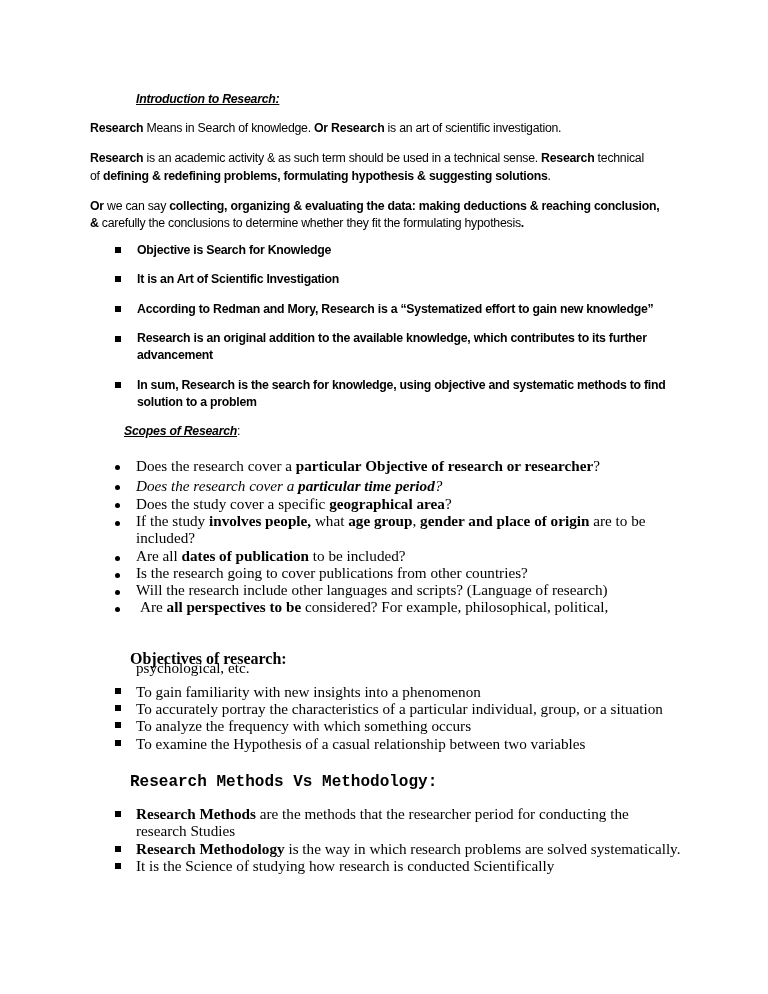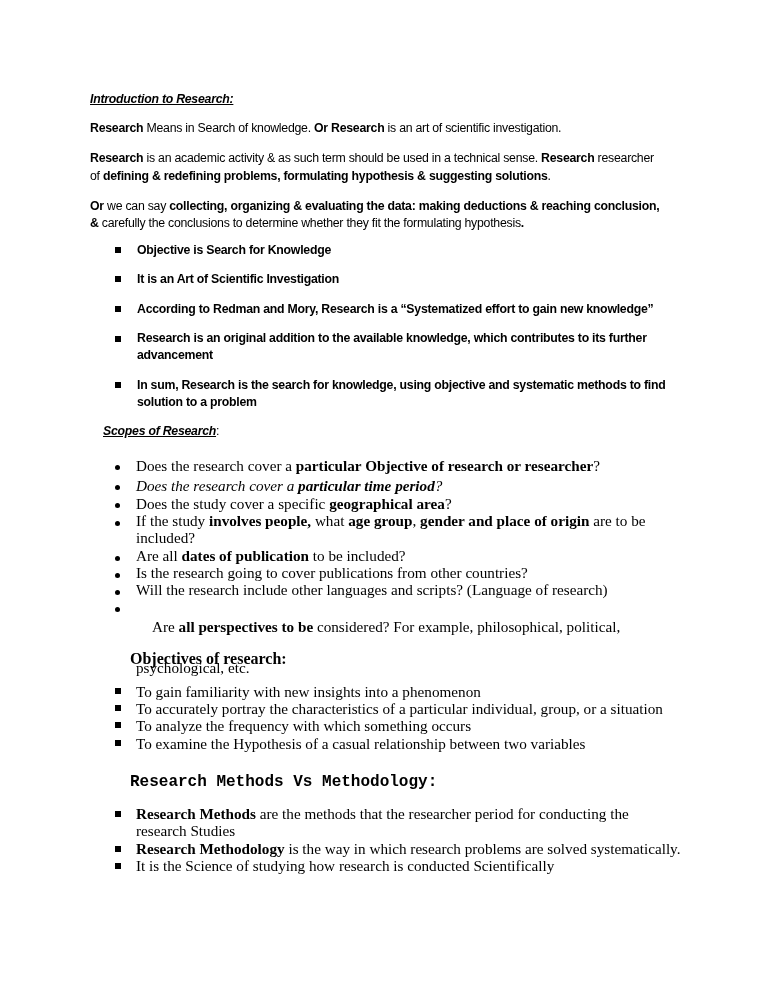--- a/index.html
+++ b/index.html
@@ -1,37 +1,37 @@
 <!DOCTYPE html>
 <html><head>
   <meta charset="utf-8">
   <style>
     html, body { margin:0; padding:0; background:#ffffff; }
     body { width:768px; height:994px; position:relative; overflow:hidden; color:#000; }
     .abs { position:absolute; white-space:nowrap; }
     .sans { font-family:"Liberation Sans", sans-serif; font-size:12.3px; letter-spacing:-0.25px; }
     .serif { font-family:"Liberation Serif", serif; font-size:15.2px; }
-    .ul { text-decoration:underline; }
+    .ul { text-decoration:underline;margin-left:46px; }
     .it { font-style:italic; }
     b { font-weight:bold; }
     .sq { position:absolute; width:6px; height:6px; background:#000; }
     .dot { position:absolute; width:5px; height:5px; border-radius:50%; background:#000; }
     .h2 { font-family:"Liberation Serif", serif; font-size:16px; font-weight:bold;margin-left:41px; }
   </style>
 </head>
 <body>
 
 <div class="abs sans it ul" style="left:90px;top:92px;font-weight:bold;"><span>Introduction to Research:</span></div>
 
 <div class="abs sans" style="left:90px;top:121px;">
   <b>Research</b><span> Means in Search of knowledge. </span><b>Or Research</b><span> is an art of scientific investigation.</span>
 </div>
 
 <div class="abs sans" style="left:90px;top:151px;">
-  <b>Research</b><span> is an academic activity &amp; as such term should be used in a technical sense. </span><b>Research</b><span> researcher</span>
+  <b>Research</b><span> is an academic activity &amp; as such term should be used in a technical sense. </span><b>Research</b><span> technical</span>
 </div>
 <div class="abs sans" style="left:90px;top:169px;">
   <span>of </span><b>defining &amp; redefining problems, formulating hypothesis &amp; suggesting solutions</b><span>.</span>
 </div>
 
 <div class="abs sans" style="left:90px;top:199px;">
   <b>Or</b><span> we can say </span><b>collecting, organizing &amp; evaluating the data: making deductions &amp; reaching conclusion,</b>
 </div>
 <div class="abs sans" style="left:90px;top:216px;">
   <b>&amp;</b><span> carefully the conclusions to determine whether they fit the formulating hypothesis</span><b>.</b>
@@ -49,21 +49,21 @@
 
   <div class="sq" style="left:115px;top:336px;"></div>
   <div class="abs sans" style="left:137px;top:331px;font-weight:bold;">Research is an original addition to the available knowledge, which contributes to its further</div>
   <div class="abs sans" style="left:137px;top:348px;font-weight:bold;">advancement</div>
 
   <div class="sq" style="left:115px;top:382px;"></div>
   <div class="abs sans" style="left:137px;top:378px;font-weight:bold;">In sum, Research is the search for knowledge, using objective and systematic methods to find</div>
   <div class="abs sans" style="left:137px;top:395px;font-weight:bold;">solution to a problem</div>
 </div>
 
-<div class="abs sans" style="left:103px;top:424px;">
+<div class="abs sans" style="left:78px;top:424px;">
   <span class="it ul" style="font-weight:bold;">Scopes of Research</span><span>:</span>
 </div>
 
 <div>
   <div class="dot" style="left:115px;top:465px;"></div>
   <div class="abs serif" style="left:136px;top:457px;">
     <span>Does the research cover a </span><b>particular Objective of research or researcher</b><span>?</span>
   </div>
 
   <div class="dot" style="left:115px;top:485px;"></div>
@@ -91,21 +91,21 @@
   <div class="abs serif" style="left:136px;top:564px;">
     <span>Is the research going to cover publications from other countries?</span>
   </div>
 
   <div class="dot" style="left:115px;top:590px;"></div>
   <div class="abs serif" style="left:136px;top:581px;">
     <span>Will the research include other languages and scripts? (Language of research)</span>
   </div>
 
   <div class="dot" style="left:115px;top:607px;"></div>
-  <div class="abs serif" style="left:152px;top:598px;margin-top:20px;">
+  <div class="abs serif" style="left:140px;top:598px;">
     <span>Are </span><b>all perspectives to be</b><span> considered? For example, philosophical, political,</span>
   </div>
   <div class="abs serif" style="left:136px;top:615px;margin-top:44px;">psychological, etc.</div>
 </div>
 
 <div class="abs h2" style="left:89px;top:650px;">Objectives of research:</div>
 
 <div>
   <div class="sq" style="left:115px;top:688px;"></div>
   <div class="abs serif" style="left:136px;top:683px;">To gain familiarity with new insights into a phenomenon</div>

